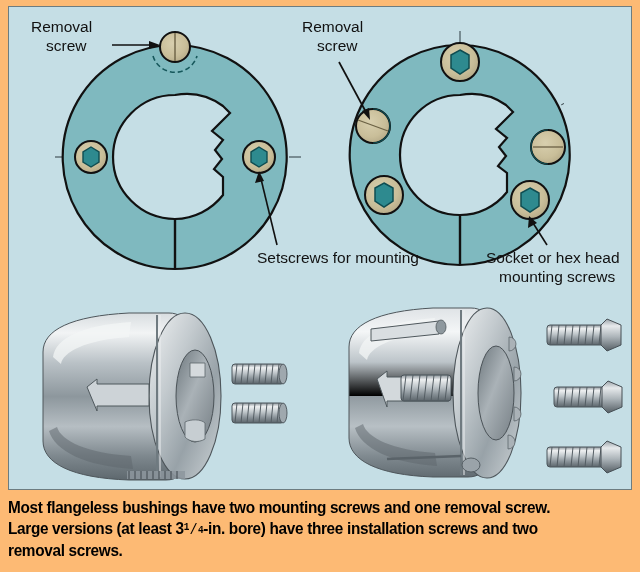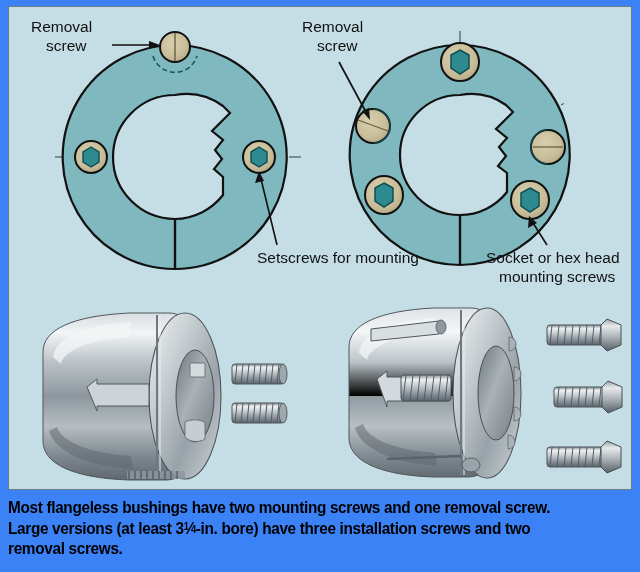--- a/index.html
+++ b/index.html
@@ -12,21 +12,21 @@
     width: 640px;
     height: 572px;
     overflow: hidden;
     font-family: "Liberation Sans", sans-serif;
   }
 
   #figure-root {
     position: relative;
     width: 640px;
     height: 572px;
-    background: #3b82f6;
+    background: #fdba74;
   }
 
   
   #illustration-panel {
     position: absolute;
     left: 8px;
     top: 6px;
     width: 624px;
     height: 484px;
     background: #c5dee5;
@@ -53,20 +53,21 @@
     font-family: "Liberation Sans", sans-serif;
     font-weight: bold;
     font-size: 16.5px;
     line-height: 20.5px;
     letter-spacing: -0.35px;
     transform: scaleX(0.93);
     transform-origin: left top;
   }
   #caption .frac {
     font-size: 0.99em;
+    font-family: Liberation Mono, monospace;
   }
   #caption .frac sup,
   #caption .frac sub {
     font-size: 0.62em;
     line-height: 0;
   }
   #caption .frac sup { vertical-align: 0.42em; }
   #caption .frac sub { vertical-align: 0.06em; }
 
   

